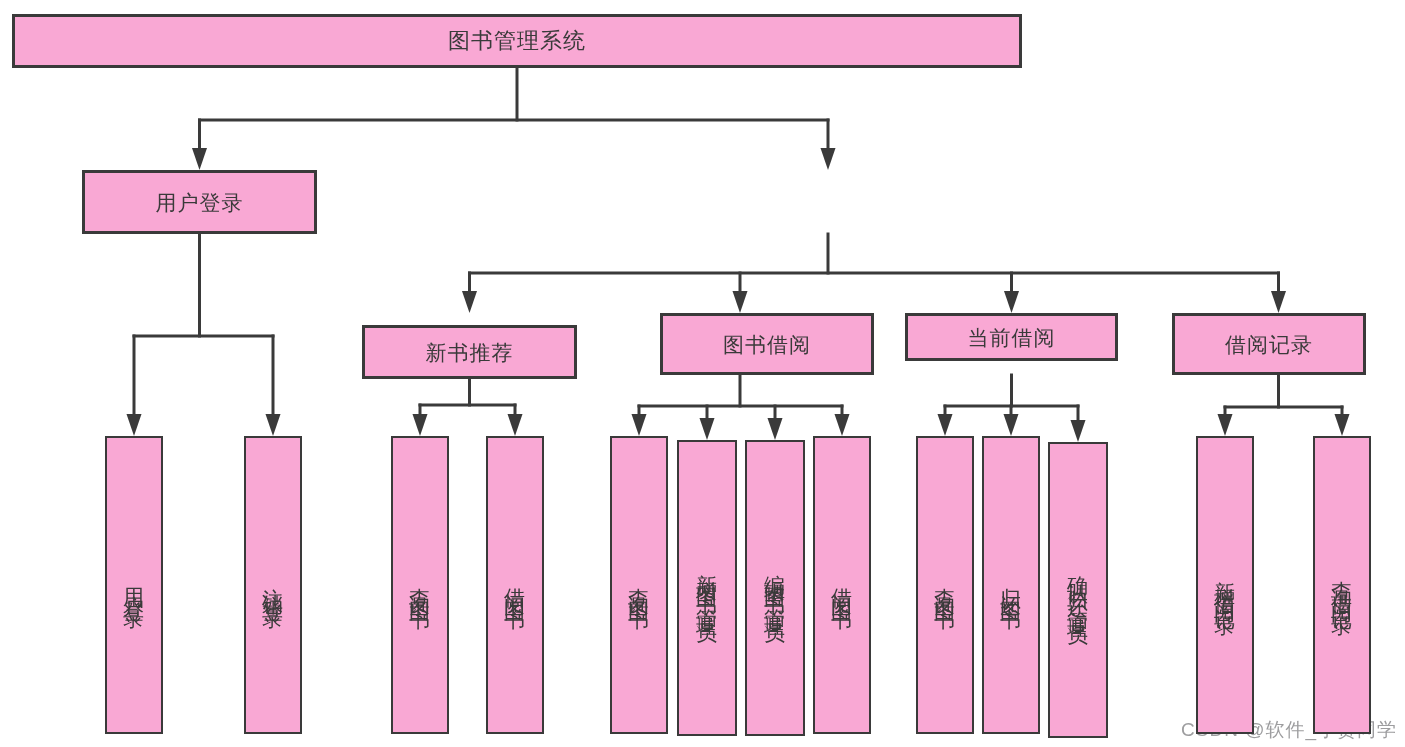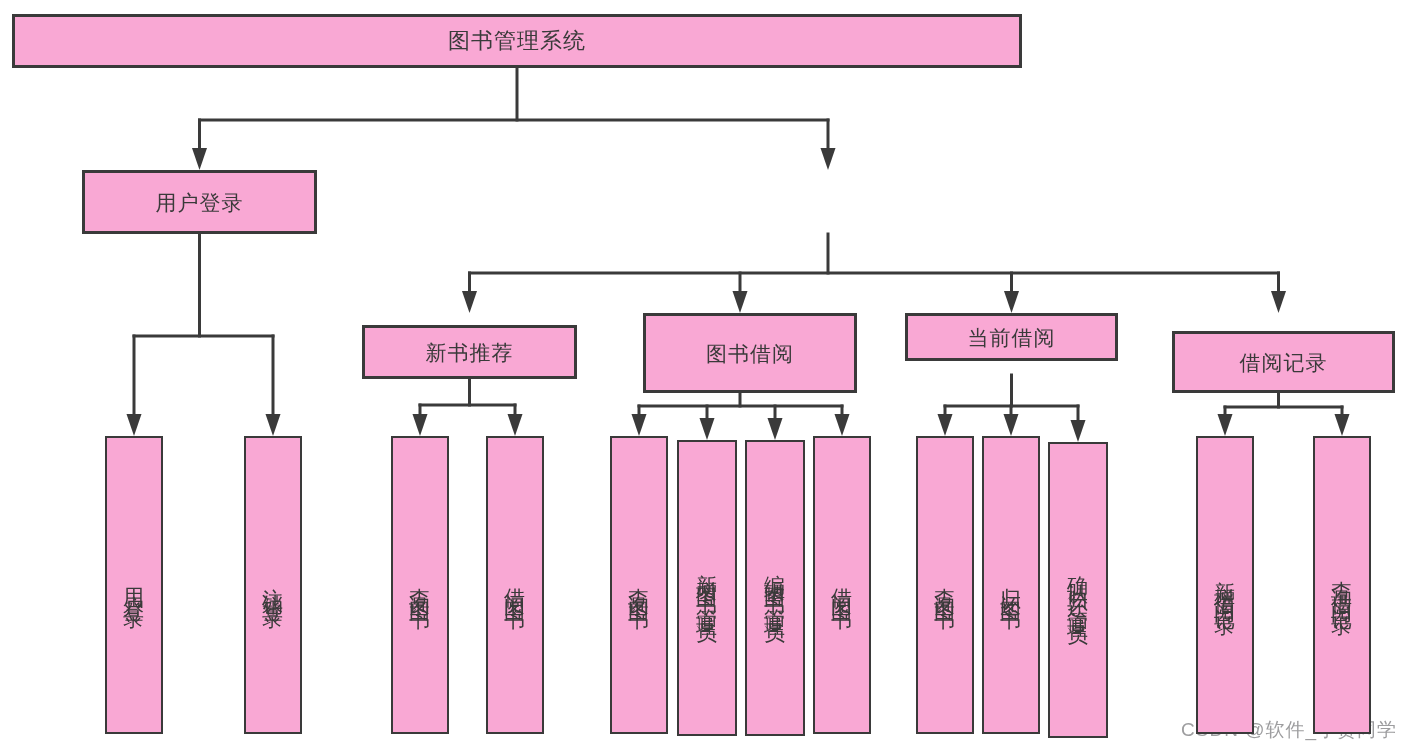--- a/index.html
+++ b/index.html
@@ -121,27 +121,27 @@
   <div id="watermark">CSDN @软件_小贺同学</div>
 <div class="node horizontal lvl1" style="left: 12px; top: 14px; width: 1010px; height: 54px;">
       <span>图书管理系统</span>
     </div>
     <div class="node horizontal lvl2" style="left: 82px; top: 170px; width: 235px; height: 64px;">
       <span>用户登录</span>
     </div>
     <div class="node horizontal lvl3" style="left: 362px; top: 313px; width: 215px; height: 54px; margin-top: 12px;">
       <span>新书推荐</span>
     </div>
-    <div class="node horizontal lvl3" style="left: 643px; top: 313px; width: 214px; height: 80px;">
+    <div class="node horizontal lvl3" style="left: 660px; top: 313px; width: 214px; height: 62px;">
       <span>图书借阅</span>
     </div>
     <div class="node horizontal lvl3" style="left: 905px; top: 313px; width: 213px; height: 48px;">
       <span>当前借阅</span>
     </div>
-    <div class="node horizontal lvl3" style="left: 1172px; top: 331px; width: 223px; height: 62px;">
+    <div class="node horizontal lvl3" style="left: 1172px; top: 313px; width: 194px; height: 62px;">
       <span>借阅记录</span>
     </div>
     <div class="node vertical lvl4" style="left: 105px; top: 436px; width: 58px; height: 298px;">
       <span>用户登录</span>
     </div>
     <div class="node vertical lvl4" style="left: 244px; top: 436px; width: 58px; height: 298px;">
       <span>注销登录</span>
     </div>
     <div class="node vertical lvl4" style="left: 391px; top: 436px; width: 58px; height: 298px;">
       <span>查询图书</span>

